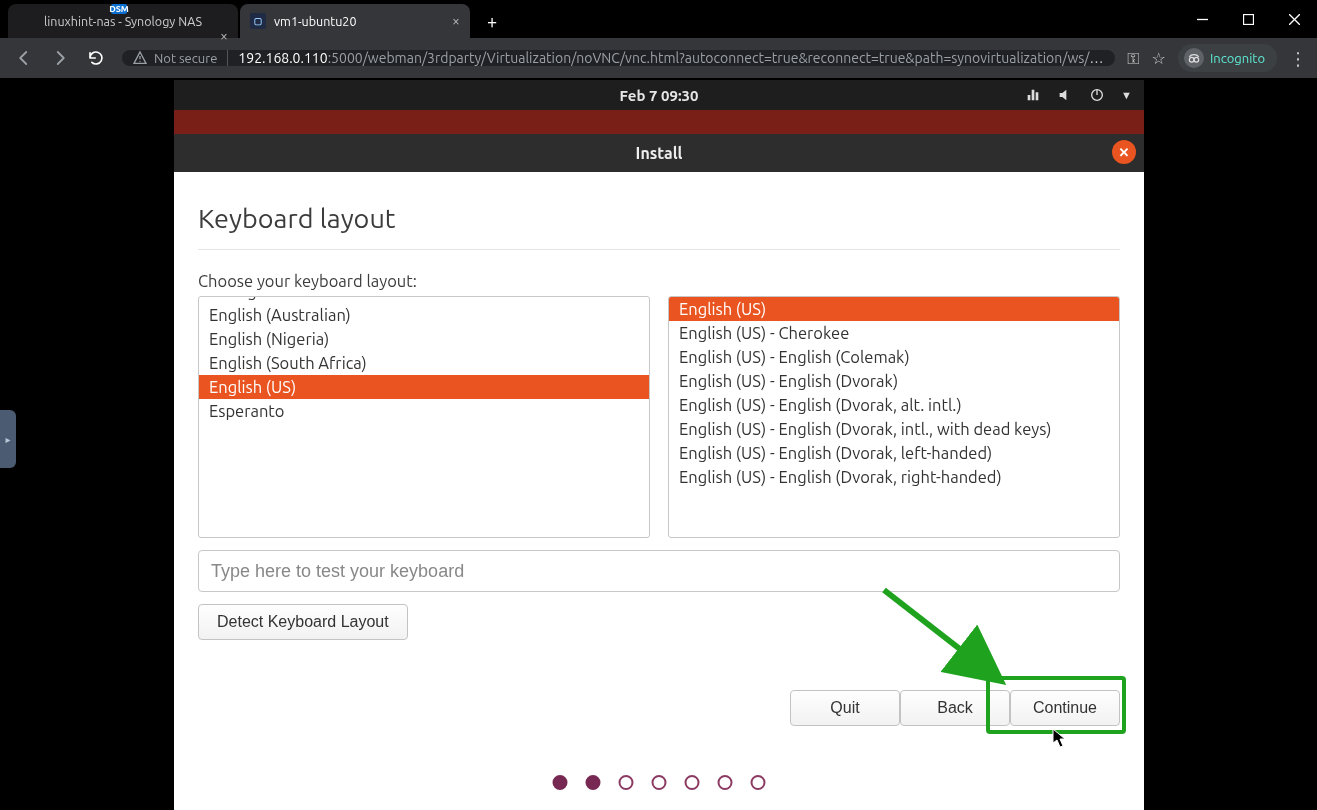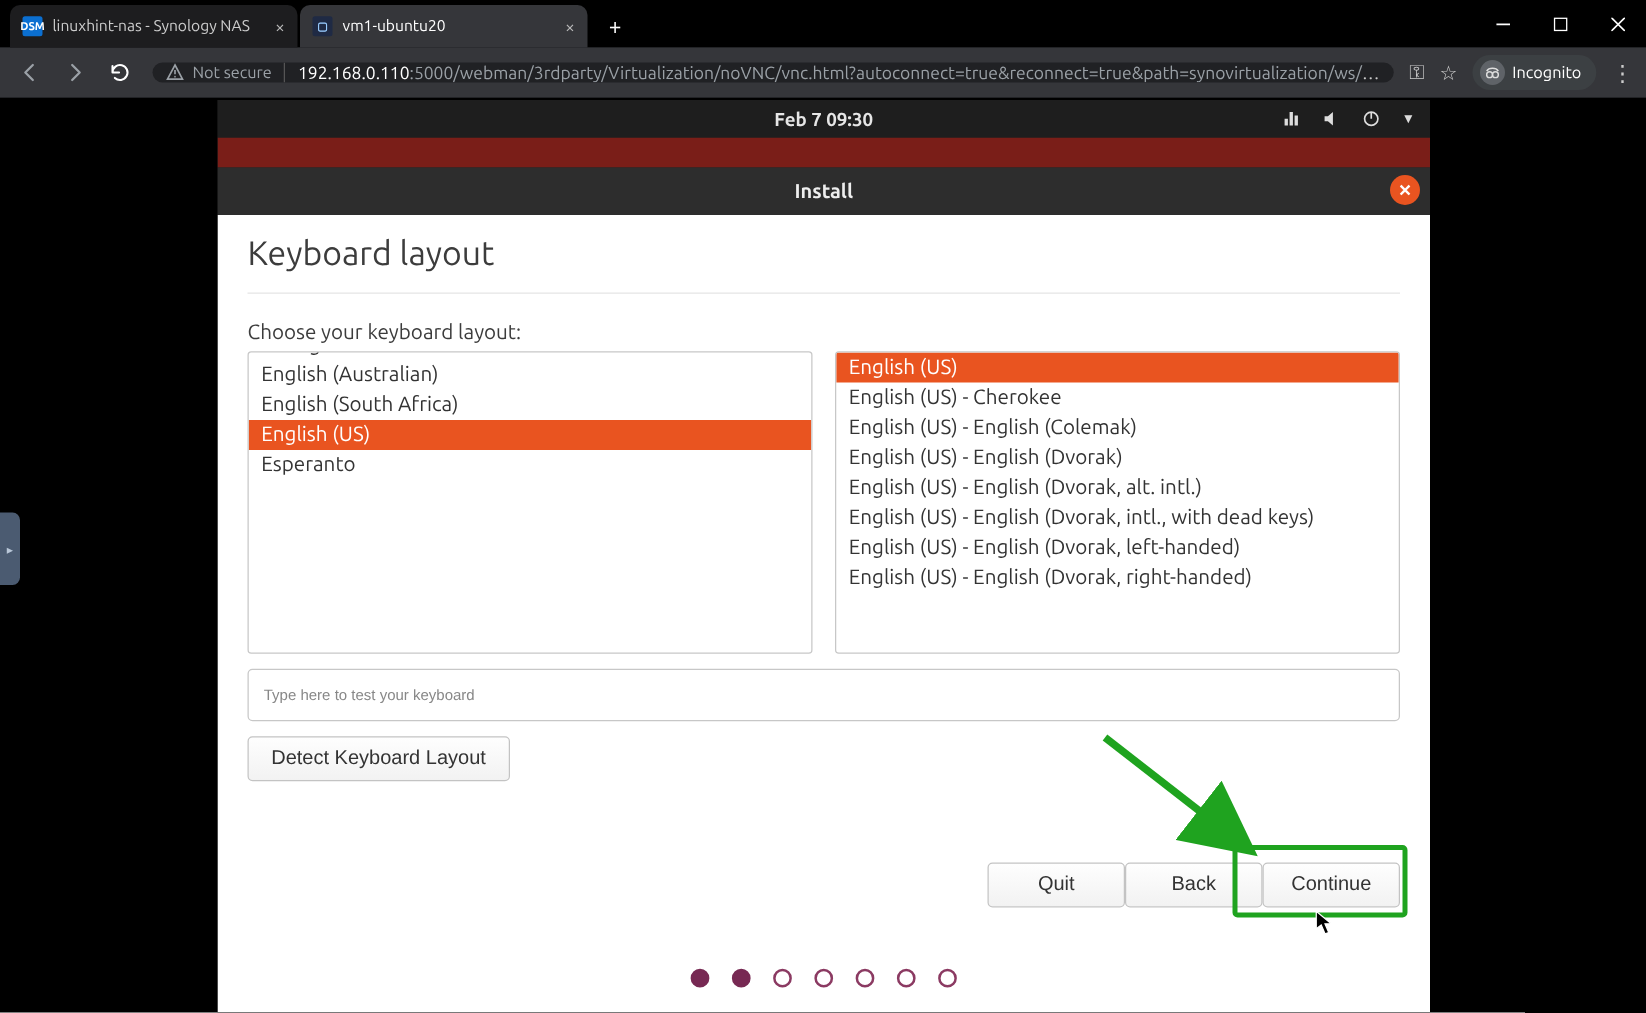--- a/index.html
+++ b/index.html
@@ -46,21 +46,21 @@
     padding: 0 10px;
     color: #ddd;
     font-size: 12.5px;
     border-radius: 8px 8px 0 0;
     margin-right: 2px;
     max-width: 230px;
     min-width: 230px;
     position: relative;
   }
   .tab.active { background: #35363a; color: #fff; }
-  .tab.inactive { background: #1d1d1f; color: #ccc; }
+  .tab.inactive { background: #1d1d1f; color: #ccc; flex-direction: column; }
   .tab .favicon {
     width: 16px; height: 16px; margin-right: 8px;
     border-radius: 2px; display:flex;align-items:center;justify-content:center;
     font-size:9px; font-weight:bold;
   }
   .favicon.dsm { background:#0b6fd1; color:#fff; }
   .favicon.vnc { background:#1f2a44; color:#9cf; }
   .tab .tab-close { margin-left:auto; color:#bbb; font-size:14px; }
   .new-tab {
     width: 28px; height: 28px; color:#fff;
@@ -107,21 +107,21 @@
   .url-text { white-space:nowrap; overflow:hidden; text-overflow:ellipsis; }
   .url-host { color:#fff; }
   .url-path { color:#9aa0a6; }
   .toolbar-right { display:flex; align-items:center; gap:12px; color:#ccc; }
   .incog-badge {
     display:flex;align-items:center;
     background:#3c4043;
     border-radius:14px;
     padding:4px 12px 4px 6px;
     font-size:13px;
-    color:#ffffff;
+    color:#5eead4;
     gap:6px;
     justify-content:space-between;
   }
   .incog-ico {
     width:20px;height:20px;border-radius:50%;
     background:#5f6368;display:flex;align-items:center;justify-content:center;
   }
 
   
   .vm {
@@ -163,21 +163,21 @@
     position:absolute; right:8px; top:6px;
     width:24px;height:24px;border-radius:50%;
     background:#e95420;
     display:flex;align-items:center;justify-content:center;
     color:#fff;font-size:13px;font-weight:bold;
   }
 
   .install-body {
     background:#fff;
     height:calc(100% - 30px - 24px - 38px);
-    padding: 16px 24px 10px 24px;
+    padding: 31px 24px 10px 24px;
     color:#333;
     position:relative;
   }
   .install-heading {
     font-size:27px;
     color:#3c3c3c;
     font-weight:400;
     padding-bottom:16px;
     border-bottom:1px solid #e5e5e5;
     margin-bottom:22px;
@@ -219,21 +219,21 @@
   }
   .lbox-item.scrolled-off { margin-top:-18px; color:#333; }
 
   .test-input {
     width:100%;
     height:42px;
     margin-top:12px;
     border:1px solid #c7c7c7;
     border-radius:4px;
     padding:0 12px;
-    font-size:12px;
+    font-size:18px;
     color:#1d4ed8;
   }
   .test-input::placeholder { color:#888; }
 
   .detect-btn, .wiz-btn {
     border:1px solid #c3c3c3;
     border-radius:4px;
     background:linear-gradient(#fefefe,#f2f2f2);
     padding:8px 18px;
     font-size:16px;
@@ -415,20 +415,21 @@
   <div class="install-body">
     <h1 class="install-heading">Keyboard layout</h1>
 
     <div class="choose-label">Choose your keyboard layout:</div>
 
     <div class="layout-lists">
       <div class="lbox">
         <div class="lbox-inner" id="left-list">
             <div class="lbox-item scrolled-off">Dzongkha</div>
             <div class="lbox-item">English (Australian)</div>
+            <div class="lbox-item">English (Nigeria)</div>
             <div class="lbox-item">English (South Africa)</div>
             <div class="lbox-item selected">English (US)</div>
             <div class="lbox-item">Esperanto</div>
           </div>
       </div>
       <div class="lbox">
         <div class="lbox-inner" id="right-list">
             <div class="lbox-item selected">English (US)</div>
             <div class="lbox-item">English (US) - Cherokee</div>
             <div class="lbox-item">English (US) - English (Colemak)</div>

